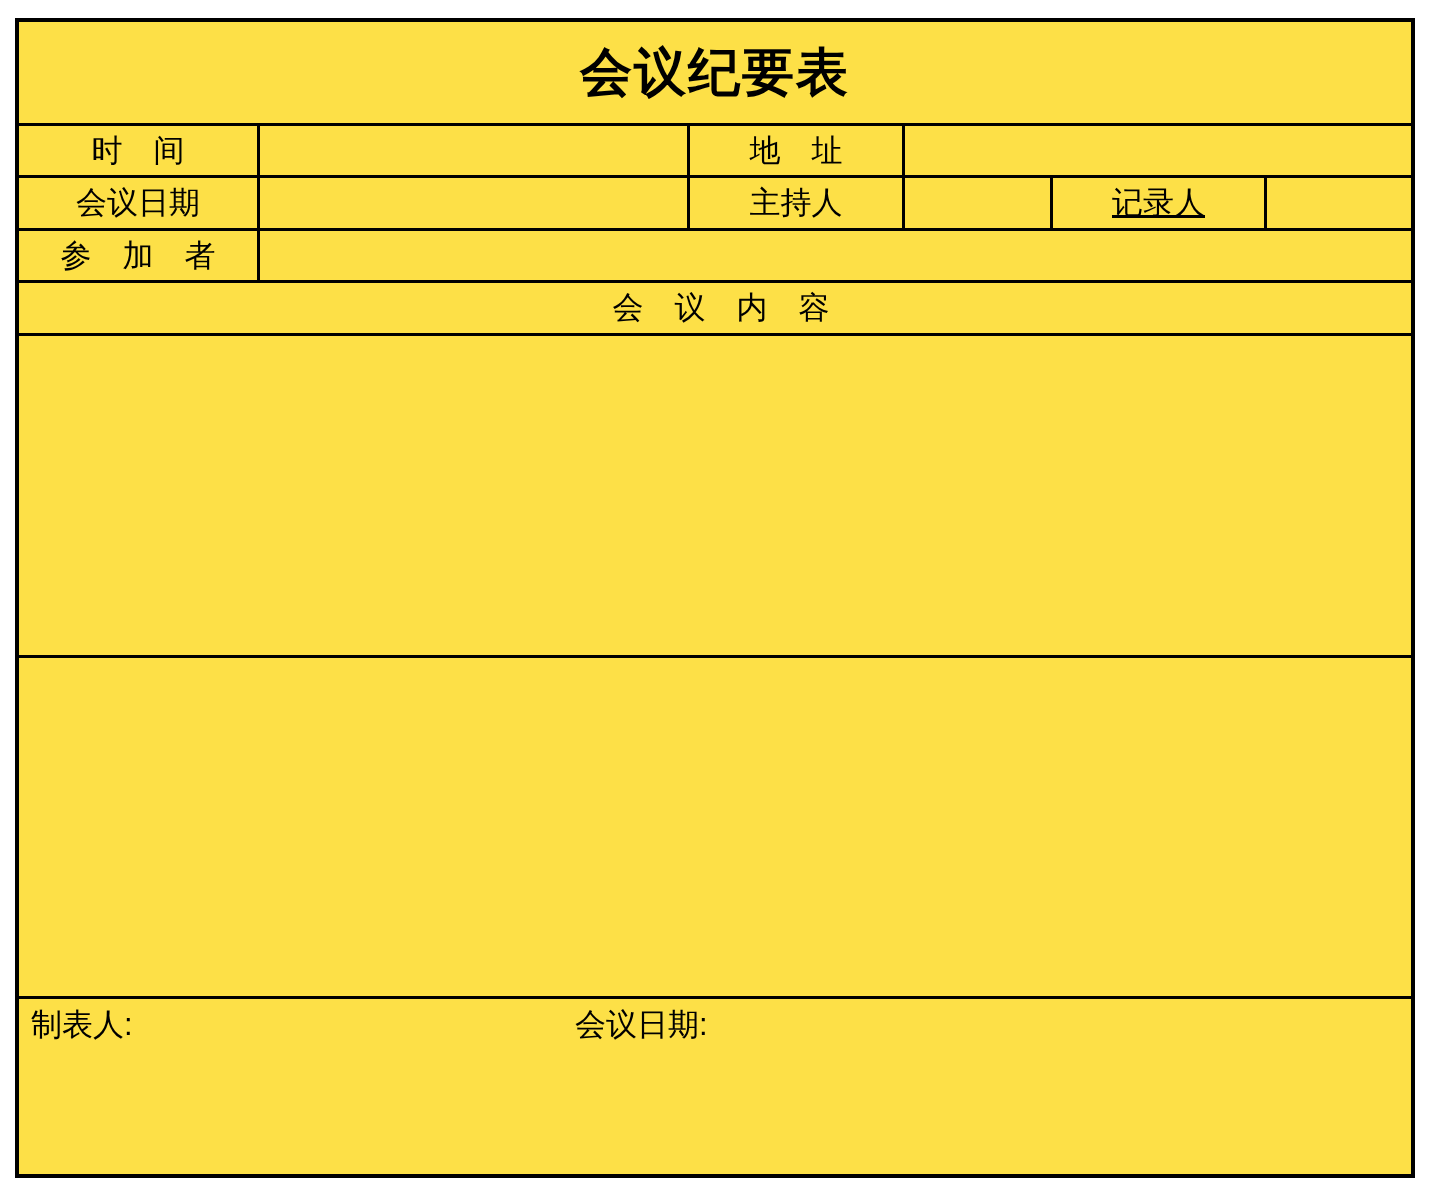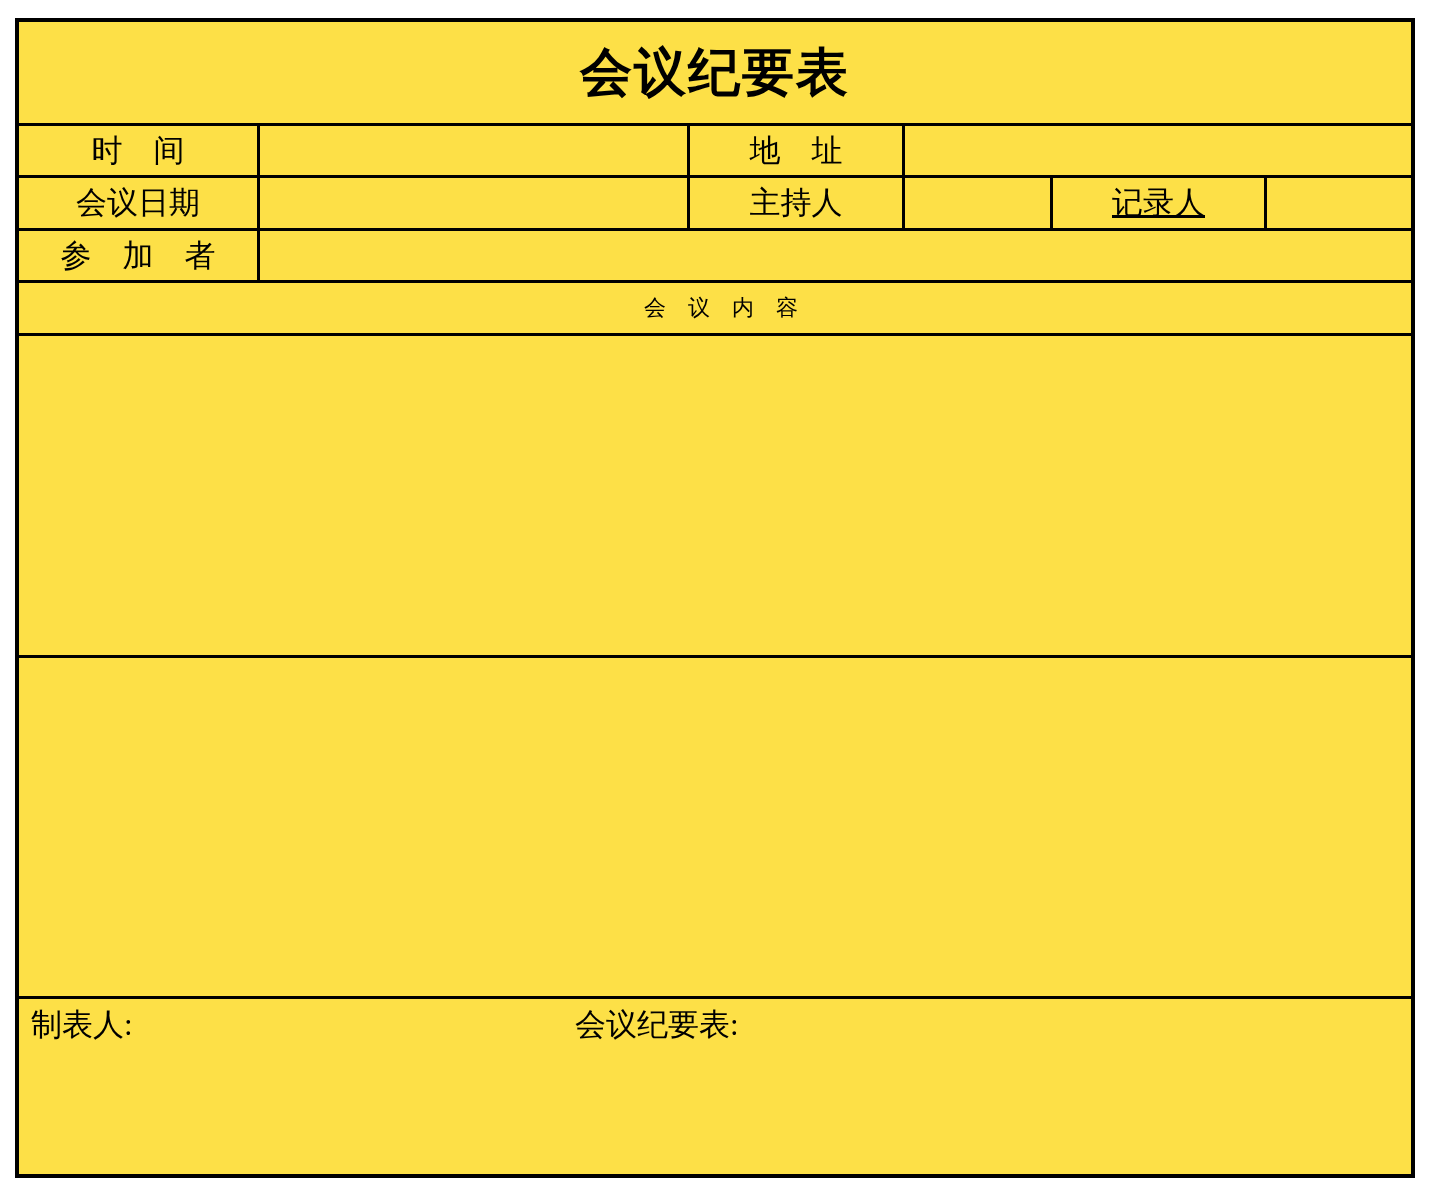--- a/index.html
+++ b/index.html
@@ -55,37 +55,37 @@
   .w430 { width: 430px; }
   .w215 { width: 215px; }
   .w148 { width: 148px; }
   .w214 { width: 214px; text-decoration: underline; }
   .section-header {
     height: 53px;
   }
   .section-header .cell {
     width: 100%;
     border-right: none;
-    font-size: 22px;
+    font-size: 31px;
     padding-left: 12px;
   }
   .content-area-1 { height: 322px; }
   .content-area-2 { height: 341px; }
   .content-cell {
     width: 100%;
     border-right: none;
     align-items: flex-start;
     justify-content: flex-start;
     padding: 8px 12px;
     font-size: 28px;
   }
   .footer-row {
     height: 58px;
     position: relative;
-    font-family: Liberation Serif, serif;
+    font-family: Liberation Sans, sans-serif;
     font-size: 31px;
     text-align: center;
   }
   .footer-preparer {
     position: absolute;
     left: 12px;
     top: 50%;
     transform: translateY(-58%);
     white-space: nowrap;
   }
@@ -137,16 +137,16 @@
     <div class="cell content-cell"></div>
   </div>
 
 
   <div class="row content-area-2">
     <div class="cell content-cell"></div>
   </div>
 
   <div class="row footer-row last">
     <div class="footer-preparer"><span>制表人:</span><span class="footer-value"></span></div>
-    <div class="footer-date"><span>会议纪要表:</span><span class="footer-value"></span></div>
+    <div class="footer-date"><span>会议日期:</span><span class="footer-value"></span></div>
   </div>
 
 </div>
 
 </body></html>

